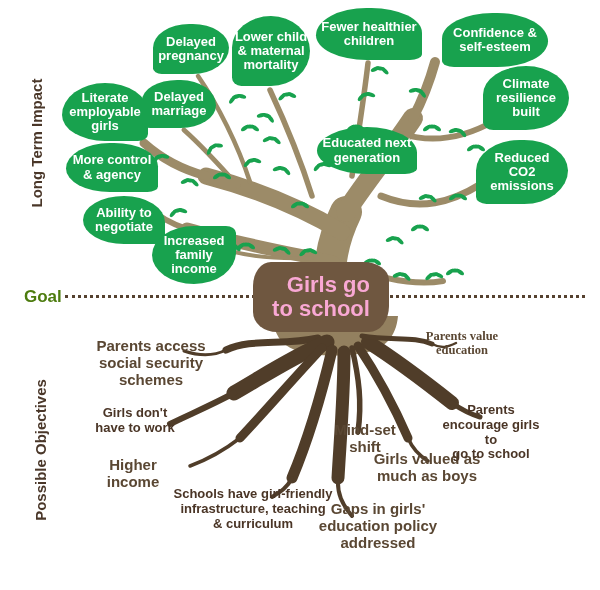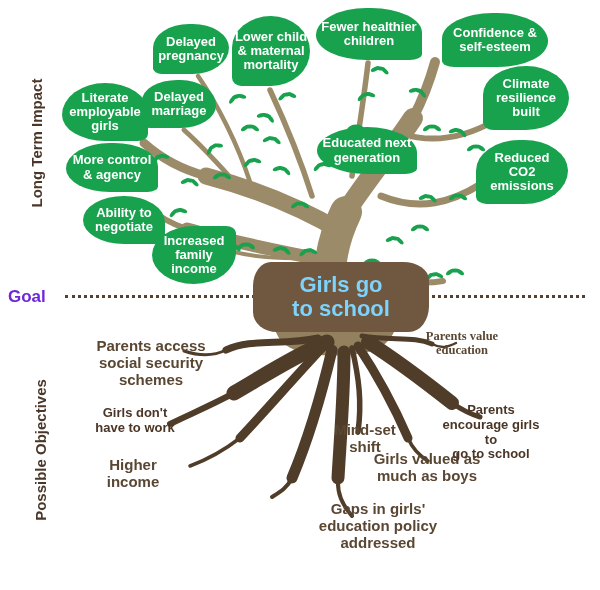--- a/index.html
+++ b/index.html
@@ -12,32 +12,32 @@
     position:absolute;left:65px;top:295px;width:520px;height:0;
     border-top:3px dotted #55412F;z-index:0;
   }
   .bubble{
     position:absolute;z-index:3;background:#18A24E;color:#fff;
     font-weight:bold;font-size:13px;line-height:1.08;text-align:center;
     display:flex;align-items:center;justify-content:center;
     white-space:pre-line;padding:2px;box-sizing:border-box;
   }
   .sign{
-    position:absolute;left:253px;top:262px;width:176px;height:70px;z-index:2;
-    background:#6F5740;color:#7dd3fc;font-weight:bold;font-size:22px;line-height:1.1;
-    display:flex;align-items:center;justify-content:center;text-align:center;
+    position:absolute;left:253px;top:262px;width:136px;height:70px;z-index:2;
+    background:#6F5740;color:#f9a8d4;font-weight:bold;font-size:22px;line-height:1.1;
+    display:flex;align-items:center;justify-content:center;text-align:right;
     white-space:pre-line;border-radius:18px 26px 20px 24px/24px 18px 26px 20px;
   }
   .vlabel{
     position:absolute;z-index:3;transform:translate(-50%,-50%) rotate(-90deg);
     white-space:nowrap;font-weight:bold;font-size:15px;color:#4A3729;
   }
   .goal-label{
-    position:absolute;left:8px;top:287px;z-index:3;
-    font-weight:bold;font-size:17px;color:#6d28d9;
+    position:absolute;left:24px;top:287px;z-index:3;
+    font-weight:bold;font-size:17px;color:#4d7c0f;
   }
   .rlabel{
     position:absolute;z-index:3;color:#5A4733;font-weight:bold;font-size:15px;
     line-height:1.14;text-align:center;white-space:pre-line;transform:translateX(-50%);
   }
   .rlabel.em{font-size:13px;color:#4A3526;}
   .rlabel.serif{font-family:"Liberation Serif",serif;font-size:12.5px;}
 </style>
 </head>
 <body>
@@ -172,20 +172,23 @@
   <div class="goal-label">Goal</div>
   <div class="vlabel" style="left:40px;top:450px;">Possible Objectives</div>
 
   <div class="rlabel" style="left:151px;top:337px;">Parents access
 social security
 schemes</div>
   <div class="rlabel em" style="left:135px;top:406px;">Girls don't
 have to work</div>
   <div class="rlabel" style="left:133px;top:456px;">Higher
 income</div>
+  <div class="rlabel em" style="left:253px;top:487px;">Schools have girl-friendly
+infrastructure, teaching
+&amp; curriculum</div>
   <div class="rlabel" style="left:378px;top:500px;">Gaps in girls'
 education policy
 addressed</div>
   <div class="rlabel" style="left:365px;top:421px;">Mind-set
 shift</div>
   <div class="rlabel" style="left:427px;top:450px;">Girls valued as
 much as boys</div>
   <div class="rlabel serif" style="left:462px;top:329px;">Parents value
 education</div>
   <div class="rlabel em" style="left:491px;top:395px;margin-top:8px;">Parents

